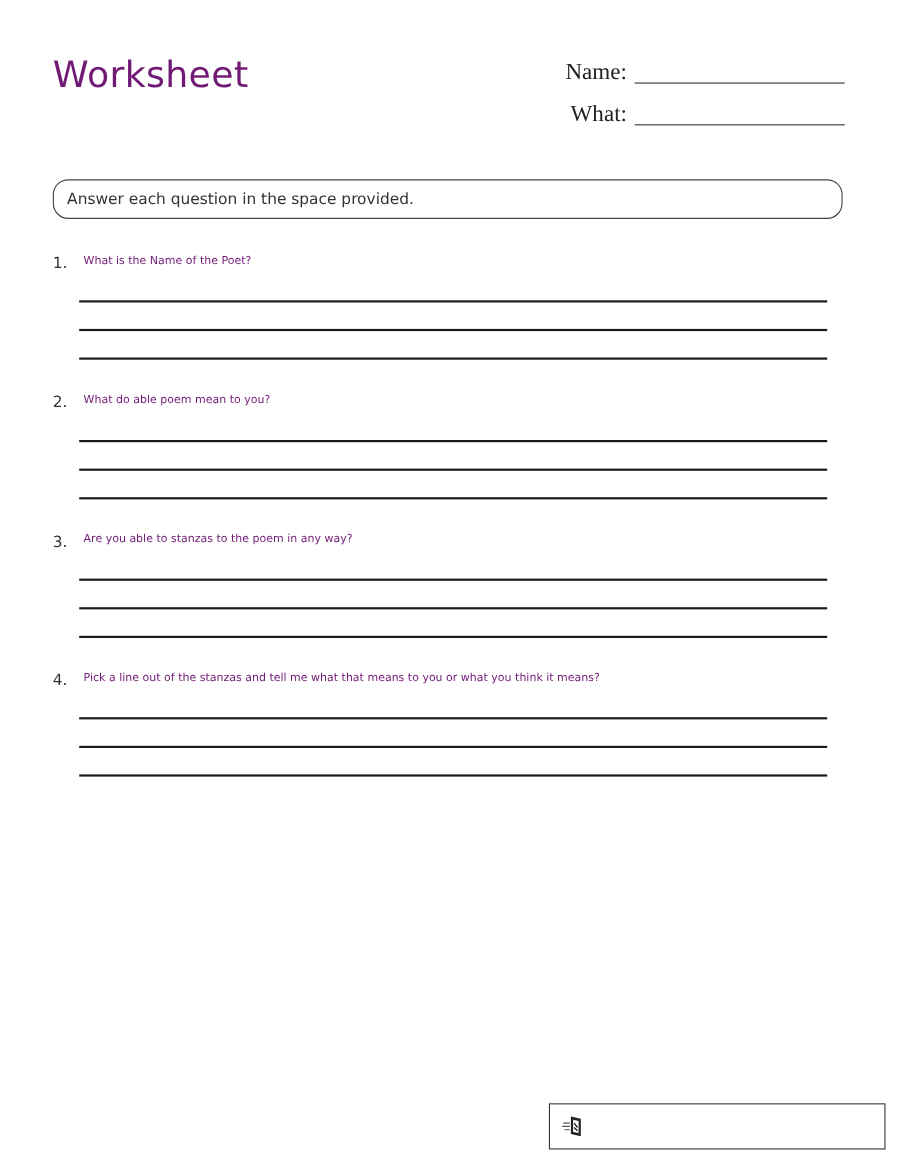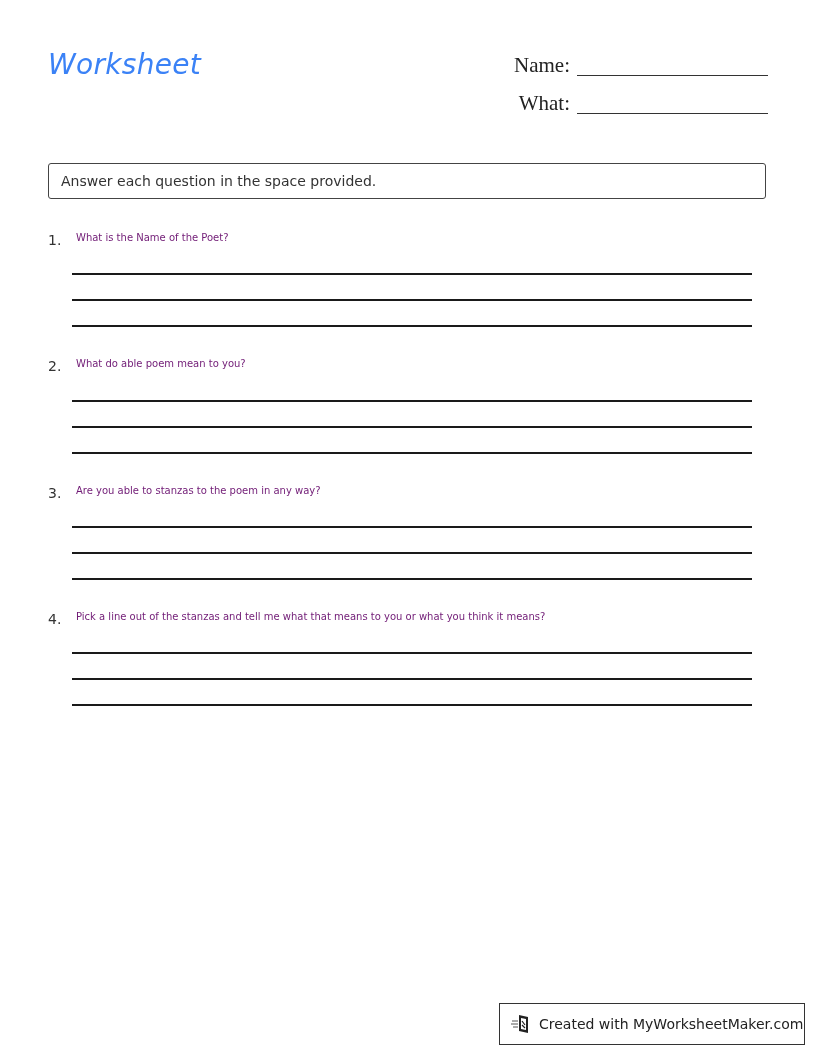--- a/index.html
+++ b/index.html
@@ -1,25 +1,25 @@
 <!DOCTYPE html>
 <html><head>
   <meta charset="utf-8">
   <style>
     html, body { margin: 0; padding: 0; background: #ffffff; }
     body { width: 816px; height: 1056px; position: relative; overflow: hidden;
            font-family: "DejaVu Sans", sans-serif; color: #222; }
-    .title { position: absolute; left: 48px; top: 48px; font-size: 28px;
-             font-family: "DejaVu Sans", sans-serif; color: #3b82f6; letter-spacing: 0.3px; font-weight: normal; font-style: italic; }
+    .title { position: absolute; left: 48px; top: 48px; font-size: 33px;
+             font-family: "DejaVu Sans", sans-serif; color: #701a75; letter-spacing: 0.3px; font-weight: normal; }
     .field { position: absolute; display: flex; align-items: flex-end; }
     .field-label { font-family: "Liberation Serif", serif; font-size: 21px; color: #222;
                    text-align: right; width: 70px; margin-right: 7px; line-height: 22px; }
     .field-line { width: 191px; border-bottom: 1.5px solid #333; height: 20px; }
     .instructions { position: absolute; left: 48px; top: 163px; width: 718px; height: 36px;
-                    border: 1.3px solid #444; border-radius: 3px; box-sizing: border-box; }
+                    border: 1.3px solid #444; border-radius: 14px; box-sizing: border-box; }
     .instructions span { position: absolute; left: 12px; top: 9px; font-size: 14px; color: #333; }
     .question { position: absolute; left: 48px; width: 720px; }
     .q-num { position: absolute; left: 0; top: 0; font-size: 14px; color: #333; }
     .q-text { position: absolute; left: 28px; top: 0; font-size: 10px; color: #701a75; white-space: nowrap; }
     .answer-line { position: absolute; left: 24px; width: 680px; height: 0; border-top: 2.2px solid #1a1a1a; }
     .footer { position: absolute; left: 499px; top: 1003px; width: 306px; height: 42px;
               border: 1.3px solid #333; box-sizing: border-box; display: flex; align-items: center; }
     .footer-icon { margin-left: 11px; width: 22px; height: 22px; }
     .footer-text { margin-left: 6px; font-size: 14px; color: #222; }
   </style>
@@ -76,14 +76,13 @@
 <div class="footer">
   <svg class="footer-icon" viewBox="0 0 22 22">
     <line x1="1" y1="8" x2="7" y2="8" stroke="#555" stroke-width="1"></line>
     <line x1="0" y1="11" x2="7" y2="11" stroke="#555" stroke-width="1"></line>
     <line x1="2" y1="14" x2="7" y2="14" stroke="#555" stroke-width="1"></line>
     <polygon points="8,2 17,4 17,20 8,18" fill="#222"></polygon>
     <polygon points="10,5 15,6 15,17 10,16" fill="#fff"></polygon>
     <line x1="11" y1="8" x2="14" y2="12" stroke="#222" stroke-width="1.2"></line>
     <line x1="11" y1="12" x2="14" y2="15" stroke="#222" stroke-width="1.2"></line>
   </svg>
-  <span class="footer-text">Created with MyWorksheetMaker.com</span>
 </div>
 
 </body></html>

